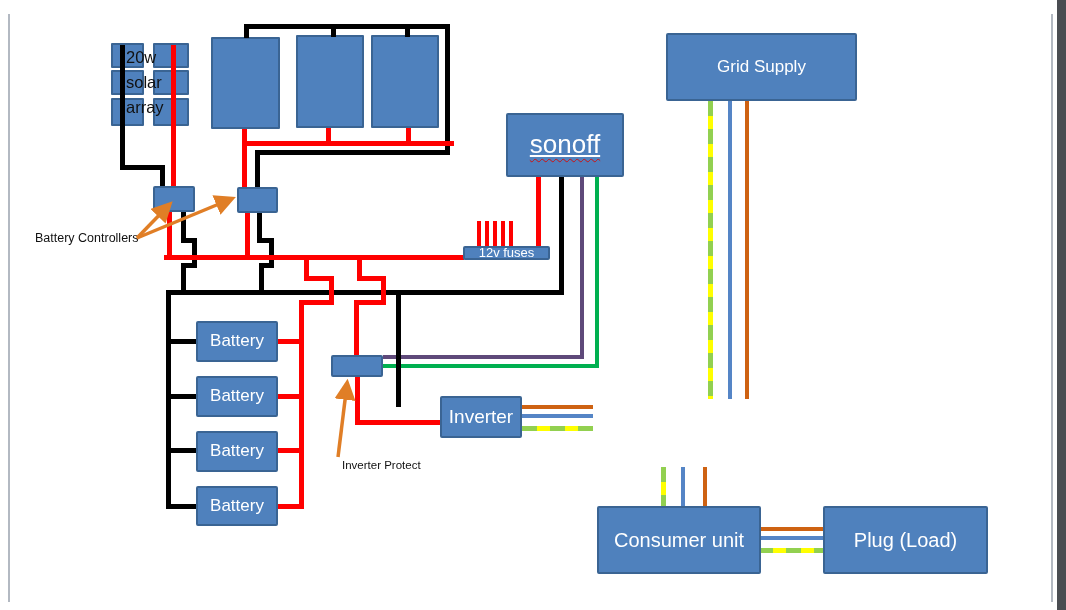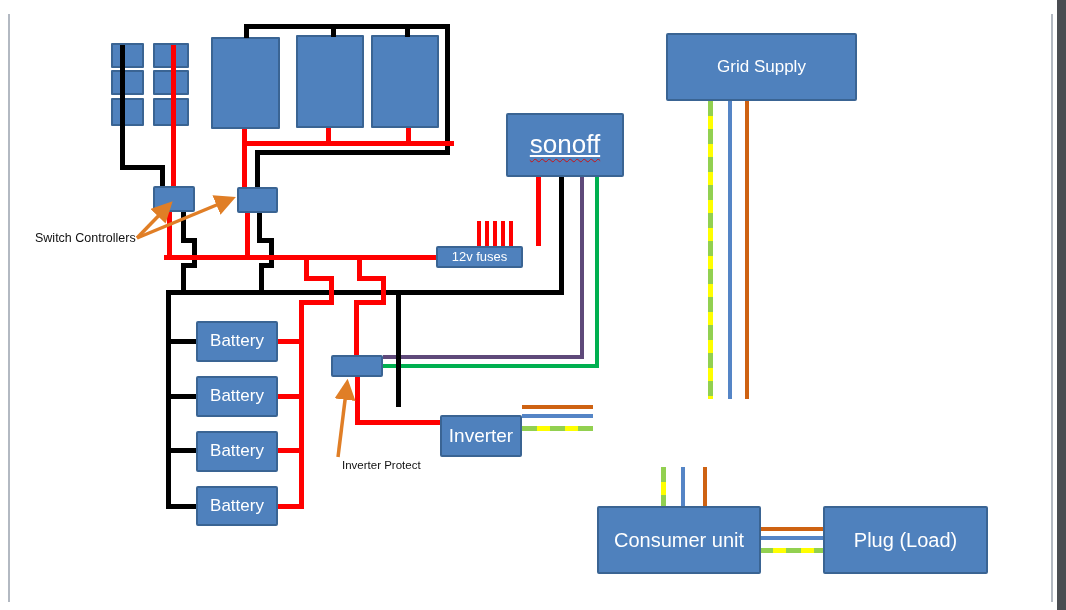--- a/index.html
+++ b/index.html
@@ -119,31 +119,36 @@
   <div class="w org" style="left:758px;top:527px;width:80px;height:4px;"></div>
   <div class="w blu" style="left:758px;top:536px;width:80px;height:4px;"></div>
   <div class="w yg-h" style="left:758px;top:548px;width:80px;height:5px;"></div>
 
   <div class="box" style="left:153px;top:186px;width:42px;height:26px;"></div>
   <div class="box" style="left:237px;top:187px;width:41px;height:26px;"></div>
   <div class="box" style="left:666px;top:33px;width:191px;height:68px;font-size:17px;">Grid Supply</div>
   <div class="box" style="left:506px;top:113px;width:118px;height:64px;font-size:26px;">
     <span class="sonoff-u"><span class="sonoff-w">sonoff</span></span>
   </div>
-  <div class="box" style="left:436px;top:246px;width:87px;height:22px;font-size:13px;">12v fuses</div>
+  <div class="box" style="left:463px;top:246px;width:87px;height:14px;font-size:13px;">12v fuses</div>
   <div class="box" style="left:331px;top:355px;width:52px;height:22px;"></div>
   <div class="box" style="left:196px;top:321px;width:82px;height:41px;font-size:17px;">Battery</div>
   <div class="box" style="left:196px;top:376px;width:82px;height:41px;font-size:17px;">Battery</div>
   <div class="box" style="left:196px;top:431px;width:82px;height:41px;font-size:17px;">Battery</div>
   <div class="box" style="left:196px;top:486px;width:82px;height:40px;font-size:17px;">Battery</div>
-  <div class="box" style="left:440px;top:415px;width:82px;height:42px;font-size:19px;">Inverter</div>
+  <div class="box" style="left:440px;top:396px;width:82px;height:42px;font-size:19px;">Inverter</div>
   <div class="box" style="left:823px;top:506px;width:165px;height:68px;font-size:20px;">Plug (Load)</div>
   <div class="box" style="left:597px;top:506px;width:164px;height:68px;font-size:20px;">Consumer unit</div>
 
-  <div class="lbl" style="left:35px;top:231px;font-size:12.5px;">Switch Controllers</div>
+  <div class="lbl" style="left:126px;top:45px;font-size:16.5px;line-height:25px;">
+    <div>20w</div>
+    <div>solar</div>
+    <div>array</div>
+  </div>
+  <div class="lbl" style="left:35px;top:231px;font-size:12.5px;">Battery Controllers</div>
   <div class="lbl" style="left:342px;top:459px;font-size:11.5px;">Inverter Protect</div>
 
   <svg class="arrows" width="1066" height="610" viewBox="0 0 1066 610">
     <defs>
       <marker id="ah" markerWidth="7" markerHeight="7" refX="4.5" refY="3" orient="auto">
         <path d="M0,0 L6,3 L0,6 Z" fill="#E07E26"></path>
       </marker>
     </defs>
     <line x1="137" y1="238" x2="169" y2="205" stroke="#E07E26" stroke-width="3.5" marker-end="url(#ah)"></line>
     <line x1="137" y1="238" x2="231" y2="199" stroke="#E07E26" stroke-width="3.5" marker-end="url(#ah)"></line>

